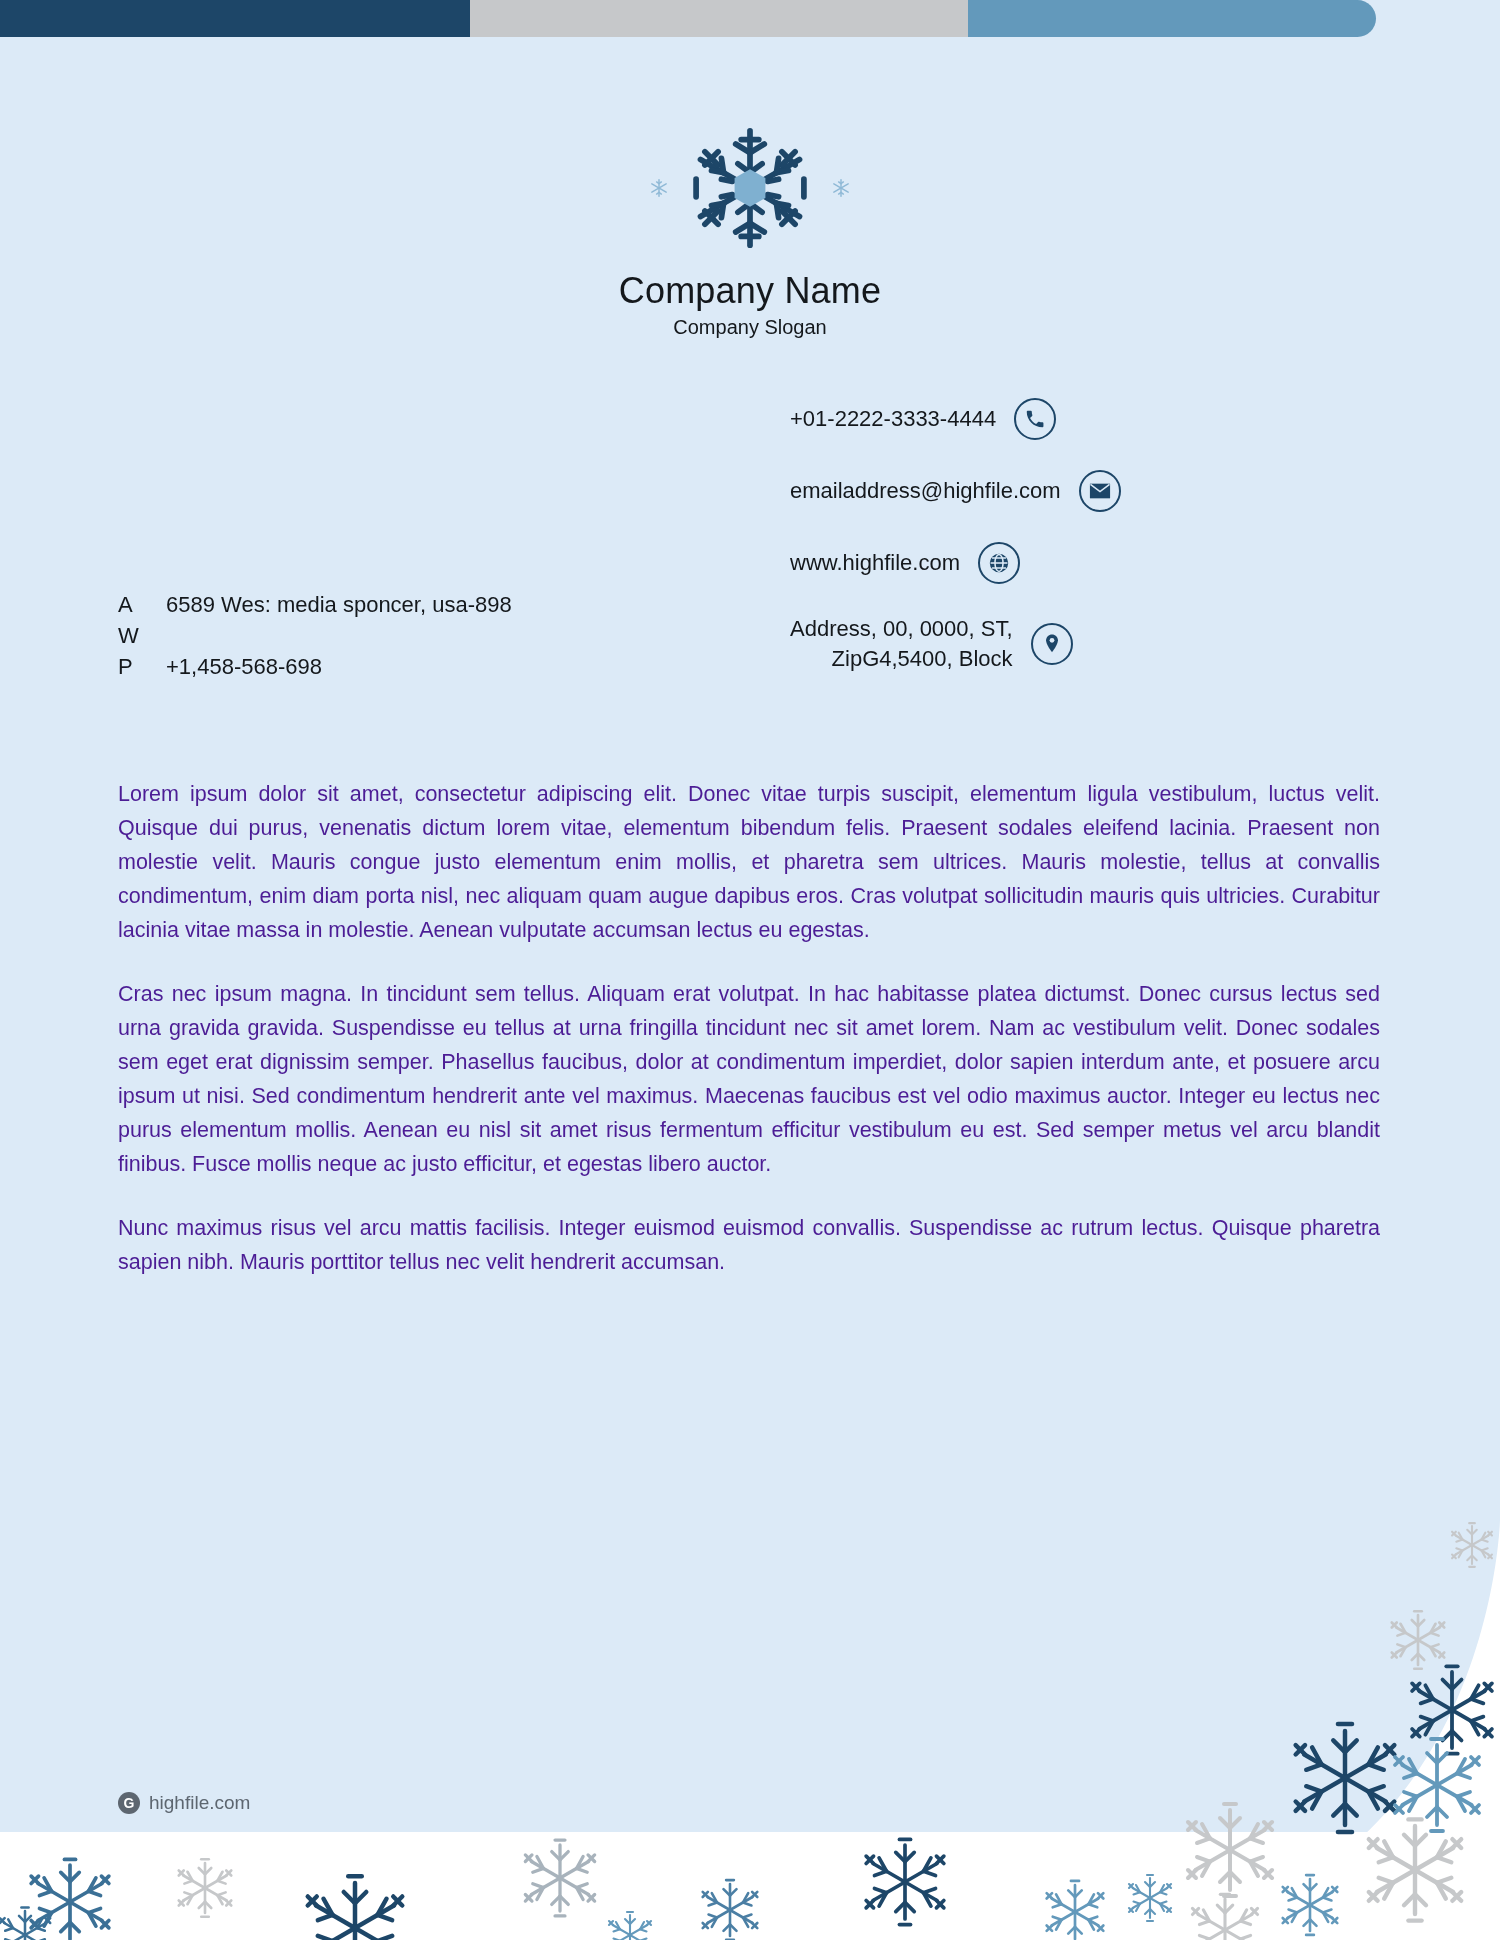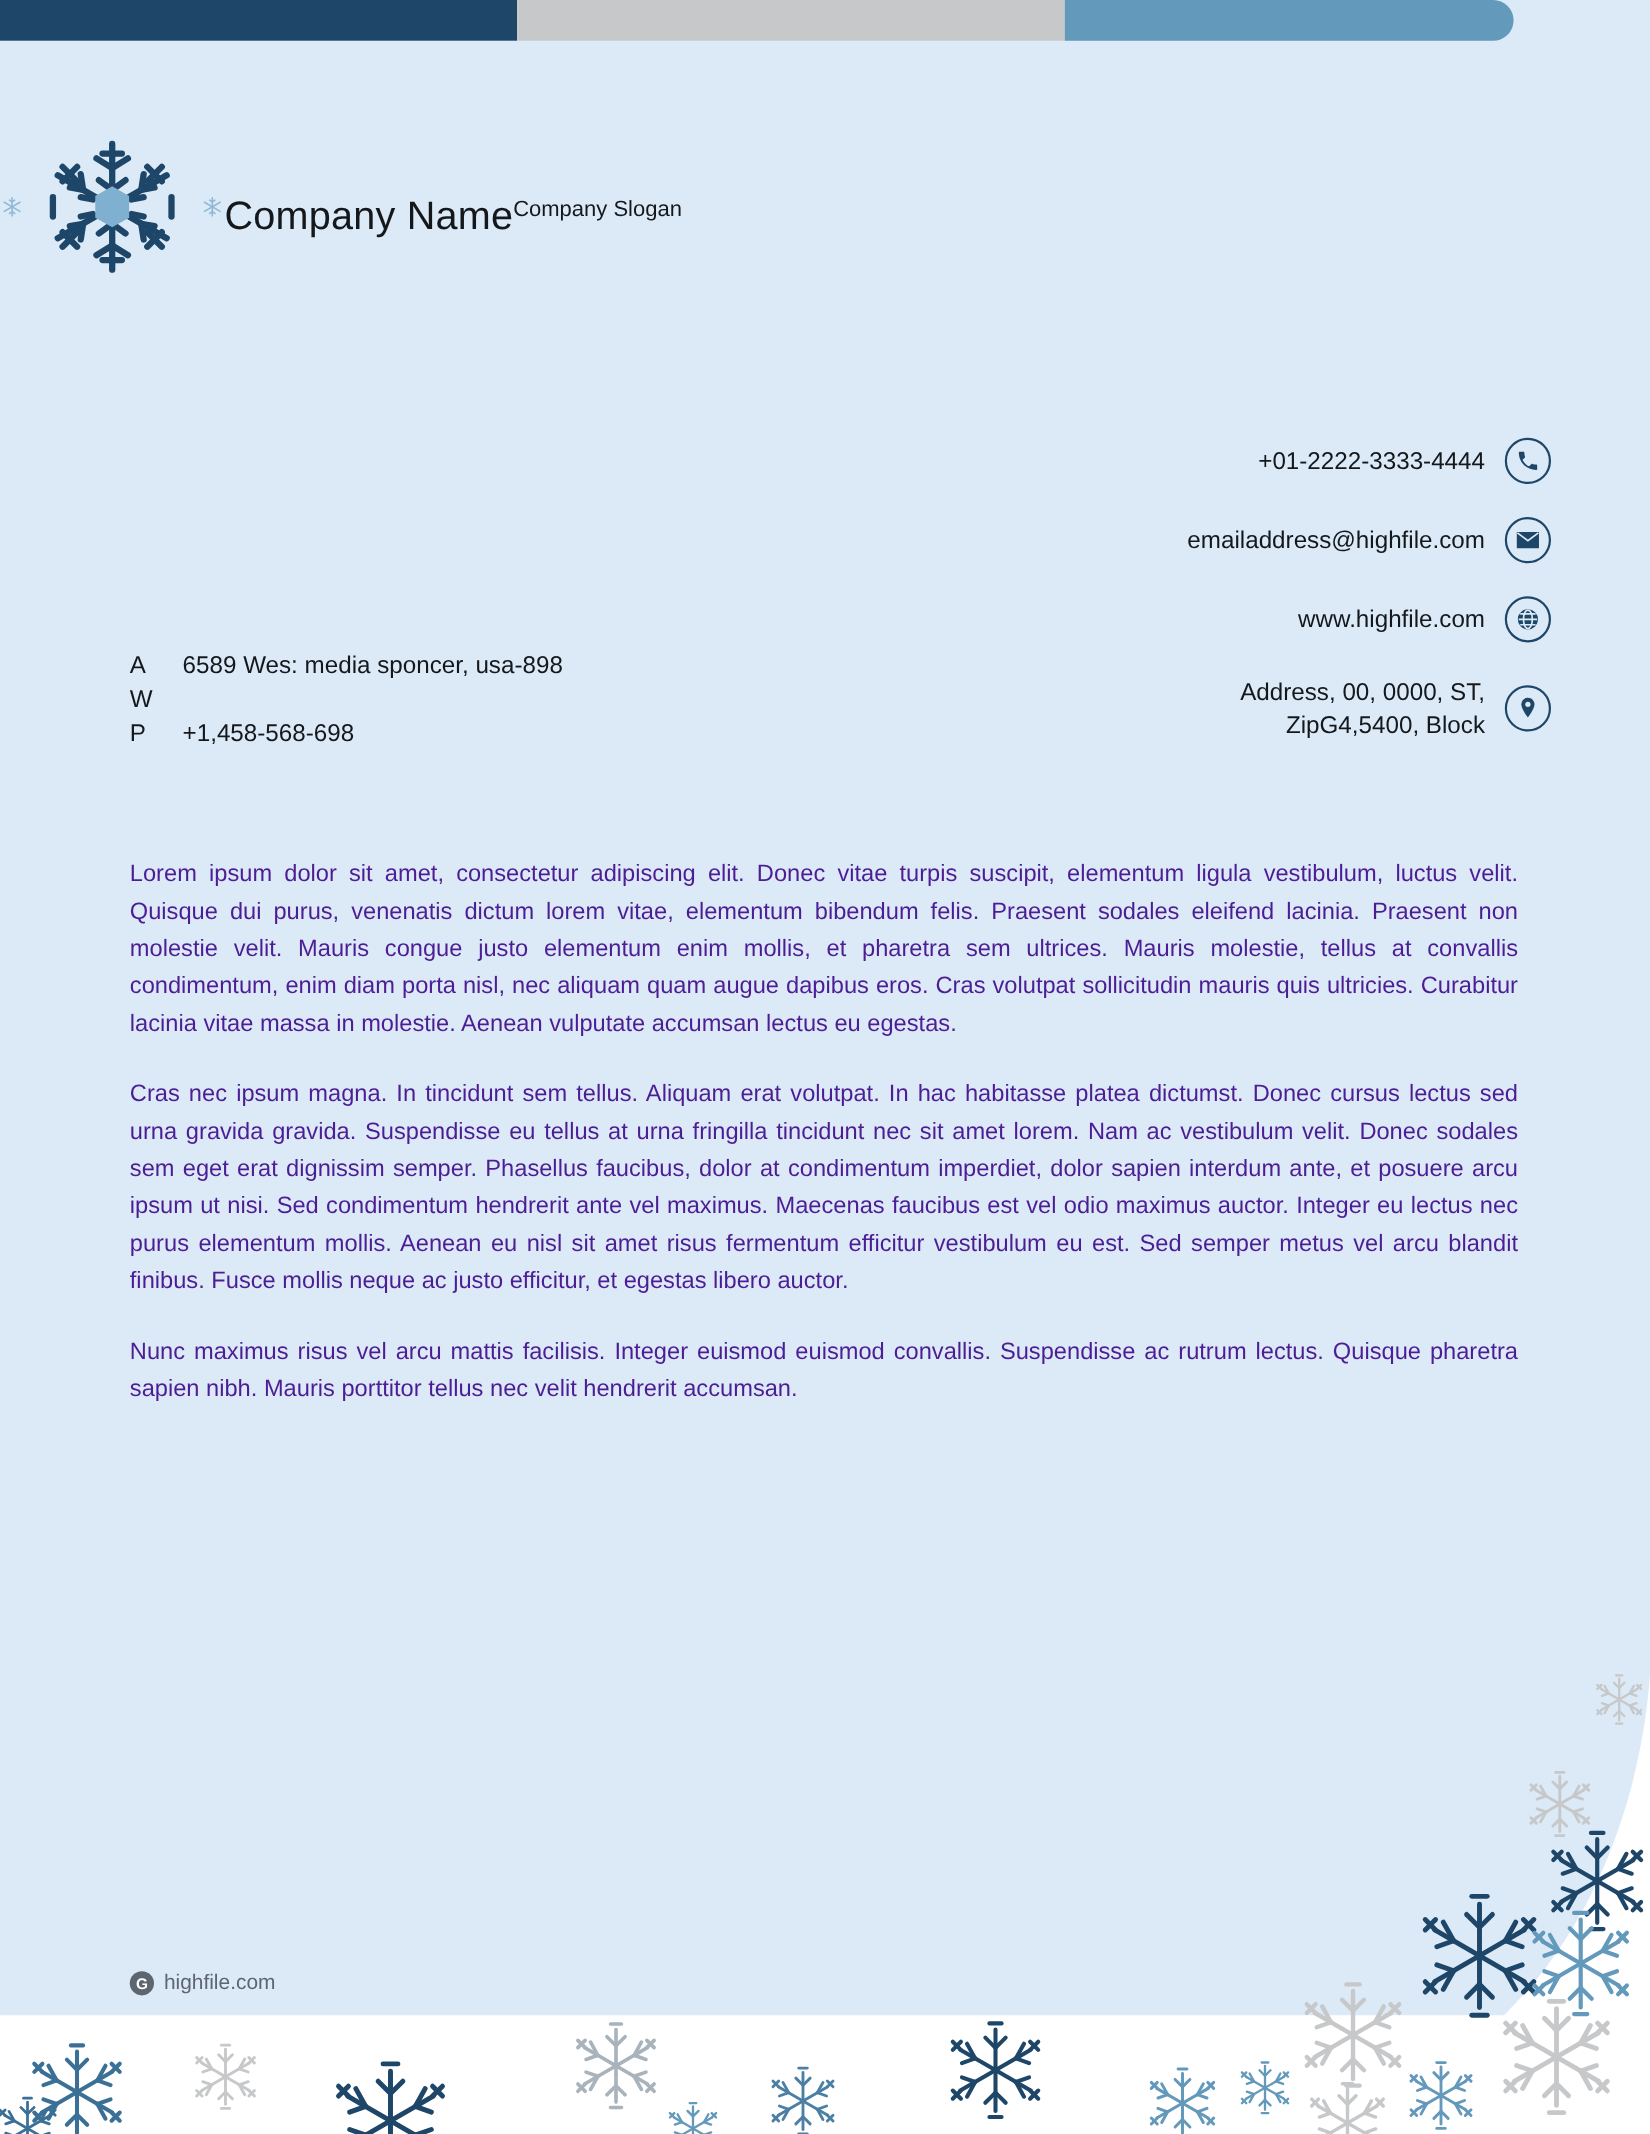--- a/index.html
+++ b/index.html
@@ -40,21 +40,21 @@
     background: #6399bb;
     border-top-right-radius: 19px;
     border-bottom-right-radius: 19px;
   }
 
   
   .logo-block {
     position: absolute;
     top: 122px; left: 0; right: 0;
     display: flex;
-    flex-direction: row;
+    flex-direction: column;
     align-items: center;
   }
   .logo-row { display: flex; align-items: center; gap: 14px; }
   .company-name {
     margin-top: 16px;
     font-size: 36px;
     color: #14181c;
     letter-spacing: .2px;
   }
   .company-slogan {
@@ -65,21 +65,21 @@
 
   
   .contact {
     position: absolute;
     top: 398px;
     right: 90px;
     width: 620px;
     display: flex;
     flex-direction: column;
     gap: 30px;
-    align-items: flex-end;
+    align-items: flex-start;
   }
   .contact-row {
     display: flex;
     align-items: center;
     justify-content: flex-end;
     gap: 18px;
   }
   .contact-text {
     font-size: 22px;
     color: #14181c;

